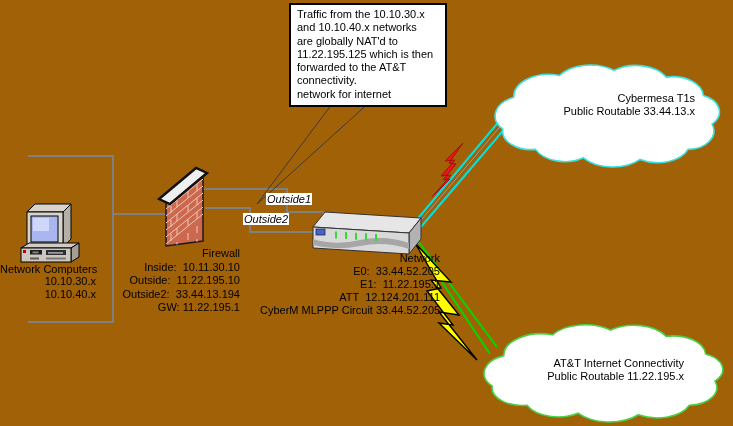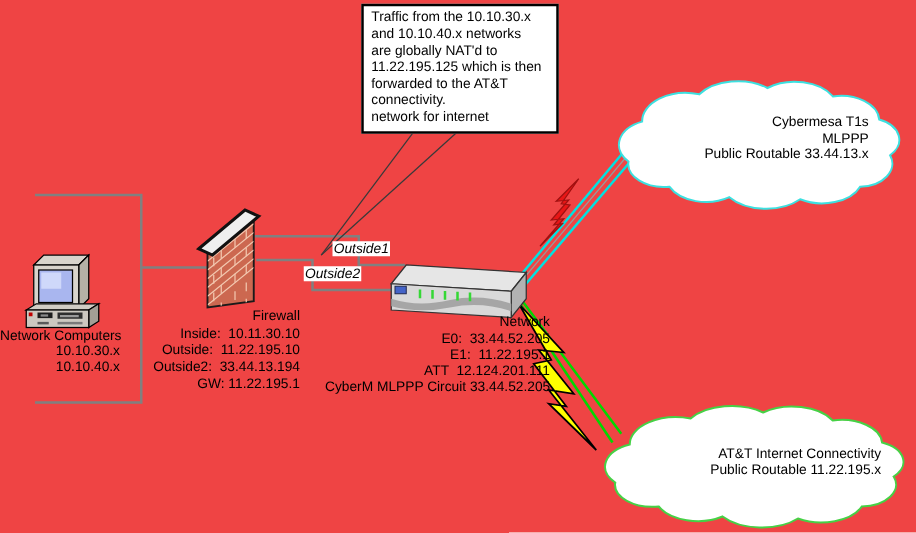--- a/index.html
+++ b/index.html
@@ -1,17 +1,17 @@
 <!DOCTYPE html>
 <html><head>
 <meta charset="utf-8">
 <style>
   html,body{margin:0;padding:0;background:#fff;}
   .diagram{
-    position:relative;width:733px;height:426px;background:#ef4444;overflow:hidden;
+    position:relative;width:733px;height:426px;background:#a16207;overflow:hidden;
     font-family:"Liberation Sans",sans-serif;font-size:11px;color:#000;
   }
   .diagram svg{position:absolute;left:0;top:0;z-index:1;}
   .txt{position:absolute;z-index:2;text-align:right;line-height:13px;}
   .txt div{white-space:pre;}
   .callout{
     position:absolute;z-index:3;left:289px;top:3px;width:146px;
     border:2px solid #000;background:#fff;padding:3px 2px 4px 6px;
     line-height:13.3px;text-align:left;
   }
@@ -125,22 +125,21 @@
     <div>E1:  11.22.195.1</div>
     <div>ATT  12.124.201.111</div>
     <div>CyberM MLPPP Circuit 33.44.52.205</div>
   </div>
 
   <div class="iface-label" style="left:266px;top:193px;">Outside1</div>
   <div class="iface-label" style="left:243px;top:213px;">Outside2</div>
 
   <div class="txt" style="left:530px;top:92px;width:165px;line-height:12.5px;">
     <div>Cybermesa T1s</div>
-    <div>MLPPP</div>
     <div>Public Routable 33.44.13.x</div>
   </div>
 
-  <div class="txt" style="left:539px;top:357px;width:166px;line-height:12.5px;">
+  <div class="txt" style="left:518px;top:357px;width:166px;line-height:12.5px;">
     <div>AT&amp;T Internet Connectivity</div>
     <div>Public Routable 11.22.195.x</div>
   </div>
 
 </div>
 
 </body></html>

